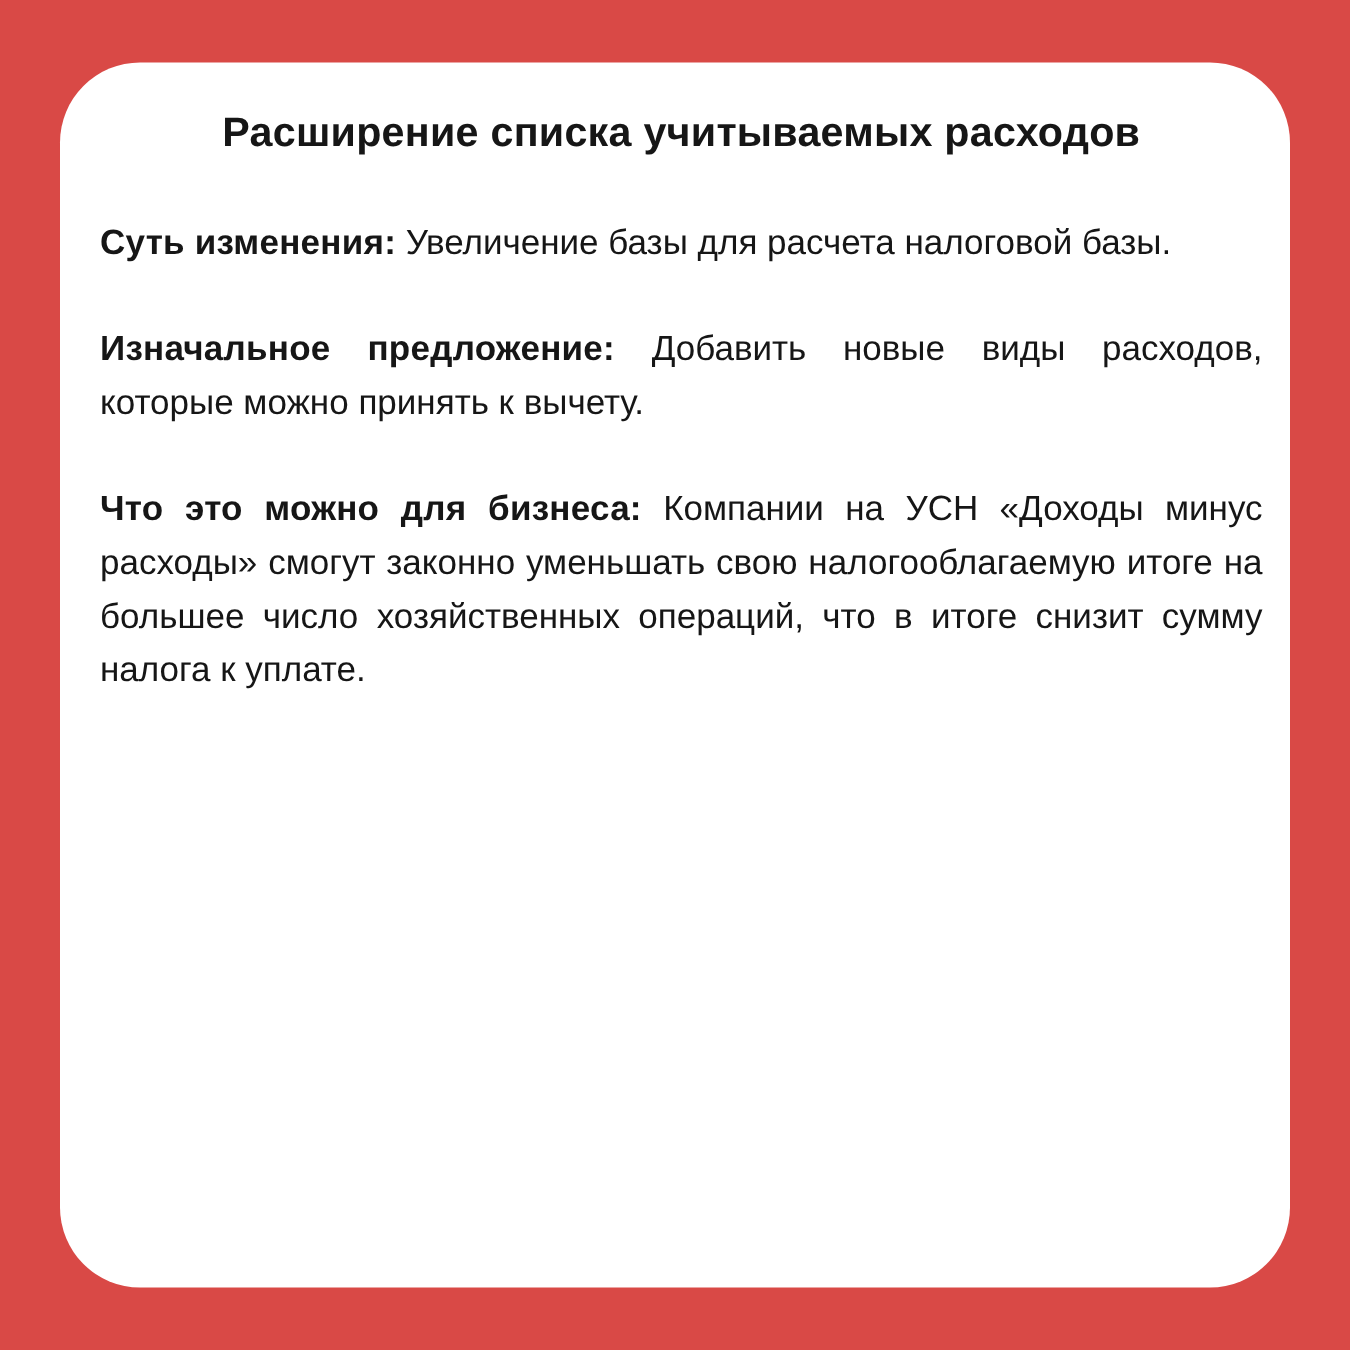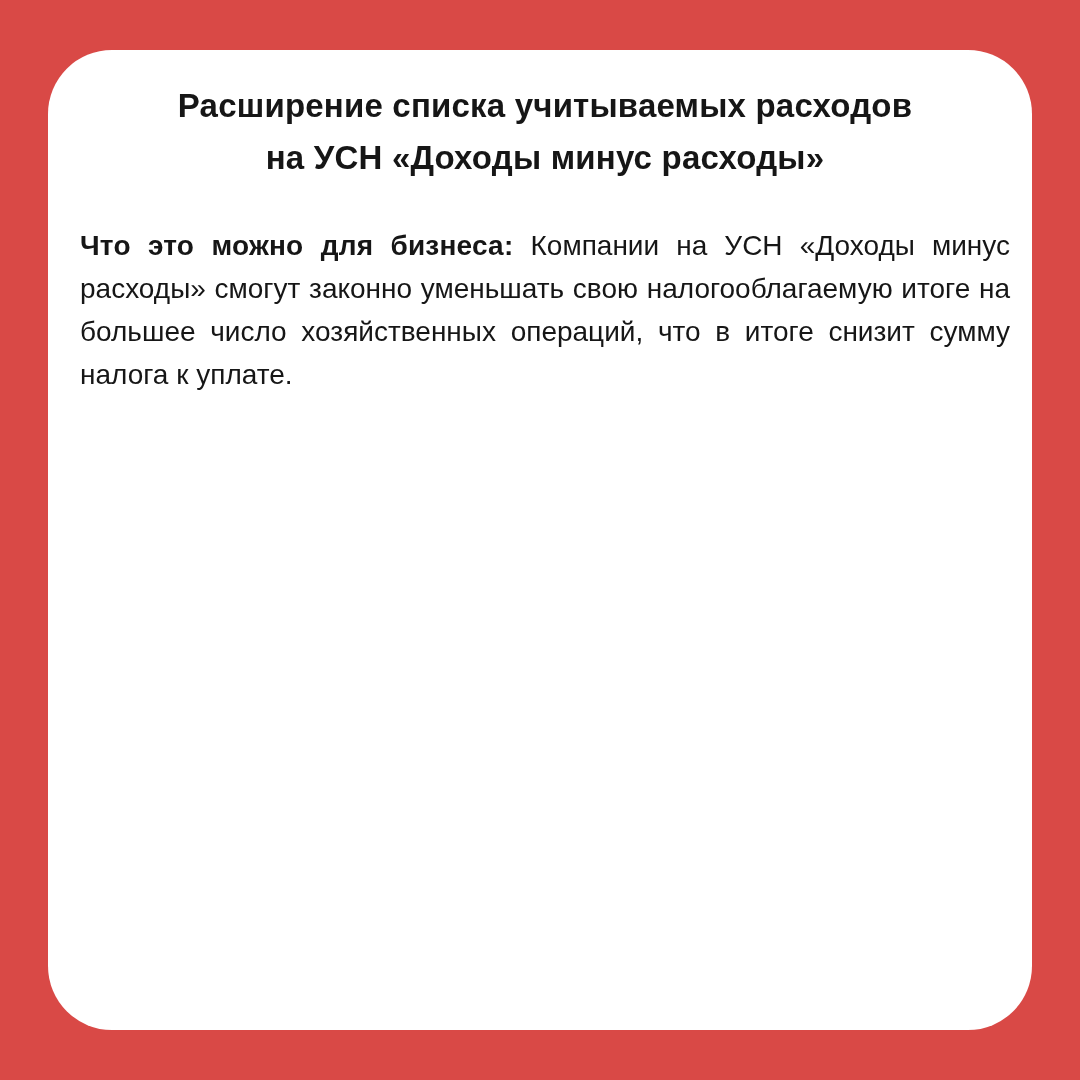--- a/index.html
+++ b/index.html
@@ -56,24 +56,31 @@
   }
 </style>
 </head>
 <body>
 
 <div class="card">
   <div class="content">
 
     <h1 class="title">
       <span>Расширение списка учитываемых расходов</span>
-      <span>на УСН «Доходы минус расходы»</span>
     </h1>
 
+    <p class="paragraph">
+      <span class="lead">Суть изменения:</span>
+      <span class="body">Увеличение базы для расчета налоговой базы.</span>
+    </p>
 
+    <p class="paragraph">
+      <span class="lead">Изначальное предложение:</span>
+      <span class="body">Добавить новые виды расходов, которые можно принять к вычету.</span>
+    </p>
 
 
     <p class="paragraph">
       <span class="lead">Что это можно для бизнеса:</span>
       <span class="body">Компании на УСН «Доходы минус расходы» смогут законно уменьшать свою налогооблагаемую итоге на большее число хозяйственных операций, что в итоге снизит сумму налога к уплате.</span>
     </p>
 
   </div>
 </div>
 

